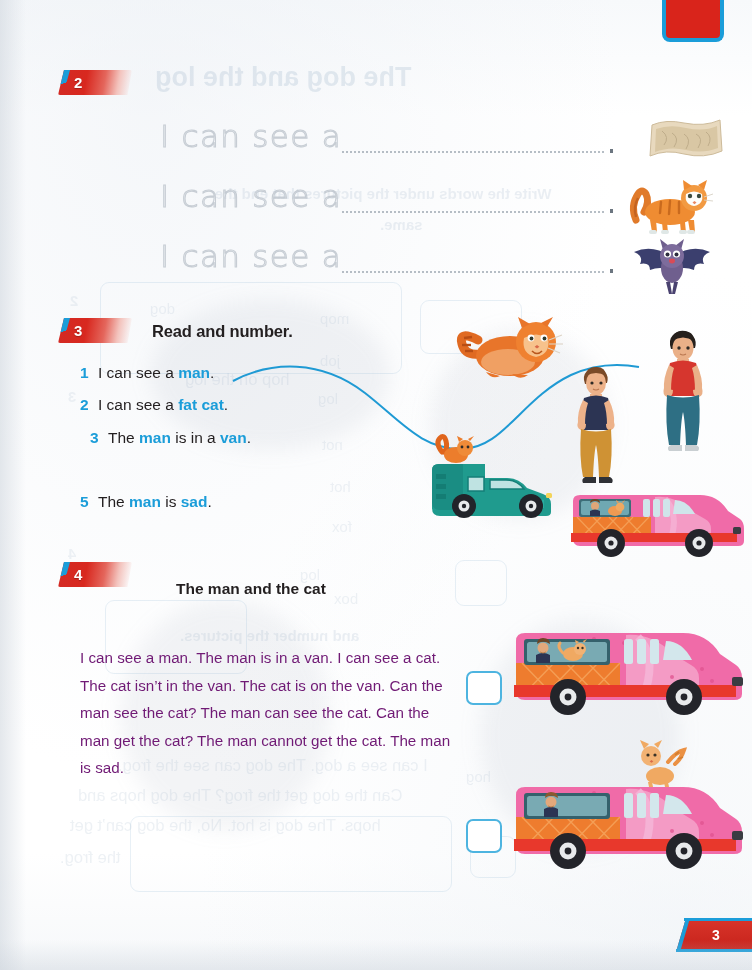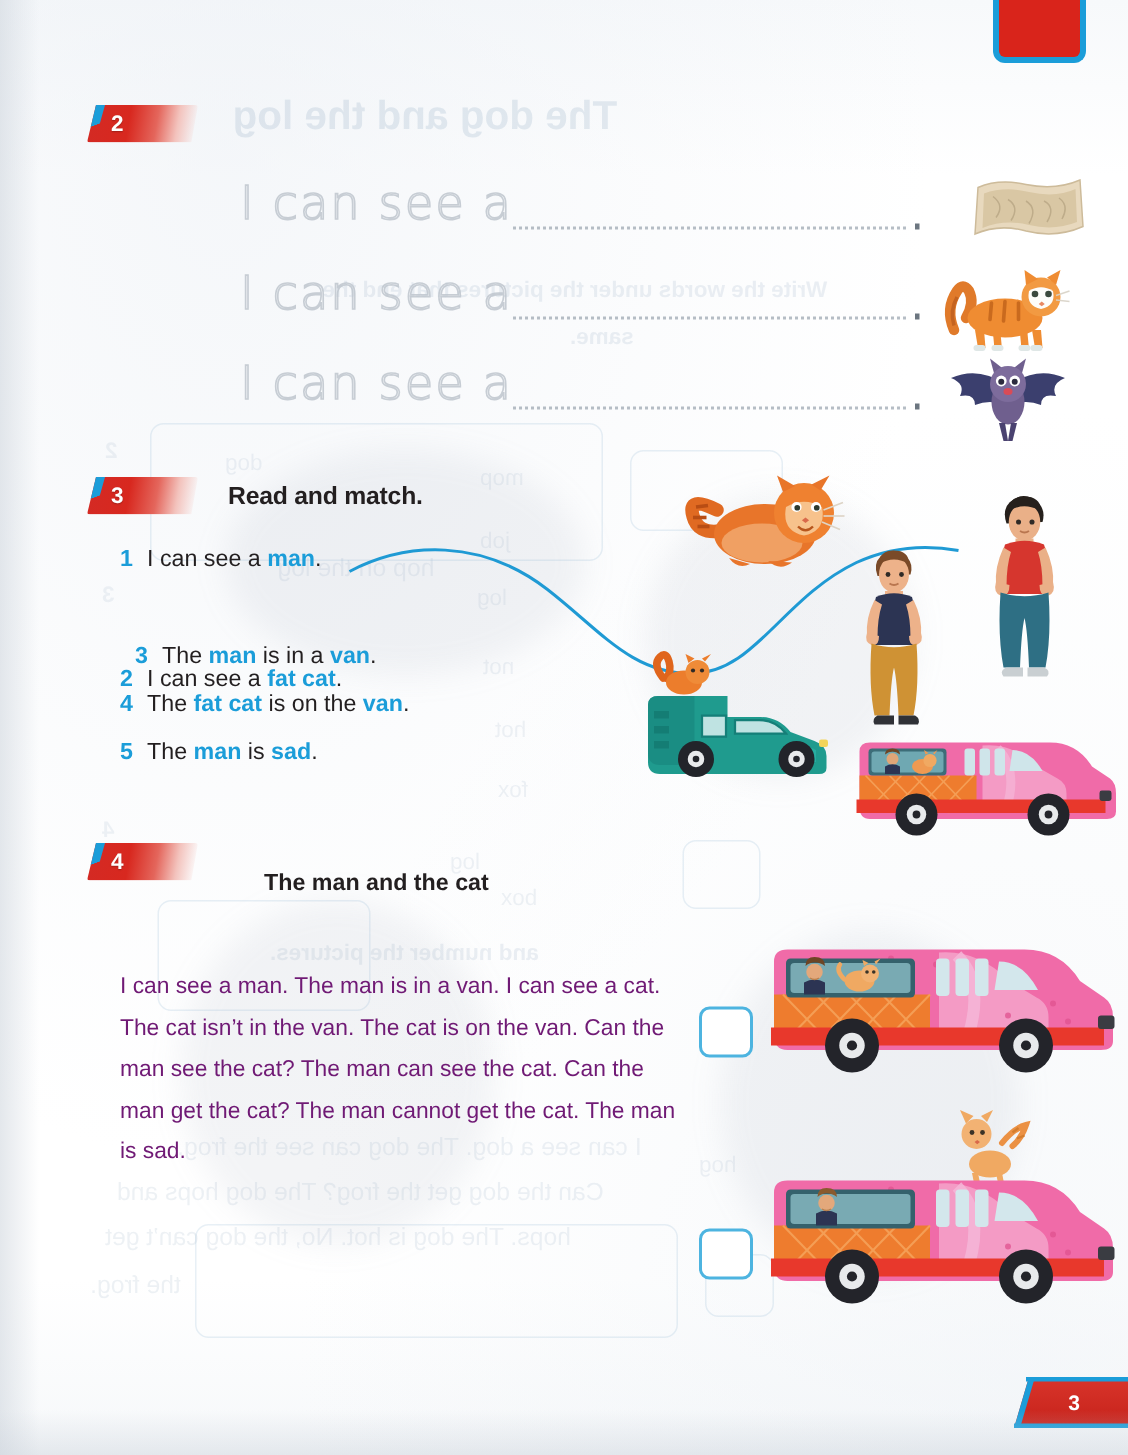--- a/index.html
+++ b/index.html
@@ -293,33 +293,30 @@
       <path d="M36,44 l3,12 h3 l-2,-12z" fill="#4a4270"></path>
       <path d="M48,44 l-3,12 h-3 l2,-12z" fill="#4a4270"></path>
     </svg>
   </div>
 
   <div class="badge" style="left:58px;top:318px;">
     <div class="shape"></div>
     <div class="accent"></div>
     <div class="num">3</div>
   </div>
-  <div class="heading" style="left:152px;top:322px;">Read and match.</div>
+  <div class="heading" style="left:152px;top:322px;">Read and number.</div>
 
   <div class="ex3-item" style="left:80px;top:364px;">
     <span class="idx">1</span><span>I can see a <span class="hl">man</span>.</span>
   </div>
-  <div class="ex3-item" style="left:80px;top:396px;margin-top:48px;">
+  <div class="ex3-item" style="left:80px;top:396px;">
     <span class="idx">2</span><span>I can see a <span class="hl">fat cat</span>.</span>
   </div>
   <div class="ex3-item" style="left:90px;top:429px;">
     <span class="idx">3</span><span>The <span class="hl">man</span> is in a <span class="hl">van</span>.</span>
-  </div>
-  <div class="ex3-item" style="left:80px;top:461px;">
-    <span class="idx">4</span><span>The <span class="hl">fat cat</span> is on the <span class="hl">van</span>.</span>
   </div>
   <div class="ex3-item" style="left:80px;top:493px;">
     <span class="idx">5</span><span>The <span class="hl">man</span> is <span class="hl">sad</span>.</span>
   </div>
 
   <svg class="art" style="left:225px;top:355px;" width="460" height="105" viewBox="0 0 460 105">
     <path d="M8,26 C46,6 96,4 140,38 C176,66 196,94 236,94 C278,94 296,44 346,20 C370,9 392,8 414,12" fill="none" stroke="#1f9ad4" stroke-width="2"></path>
   </svg>
 
   <div class="art" style="left:452px;top:318px;">

